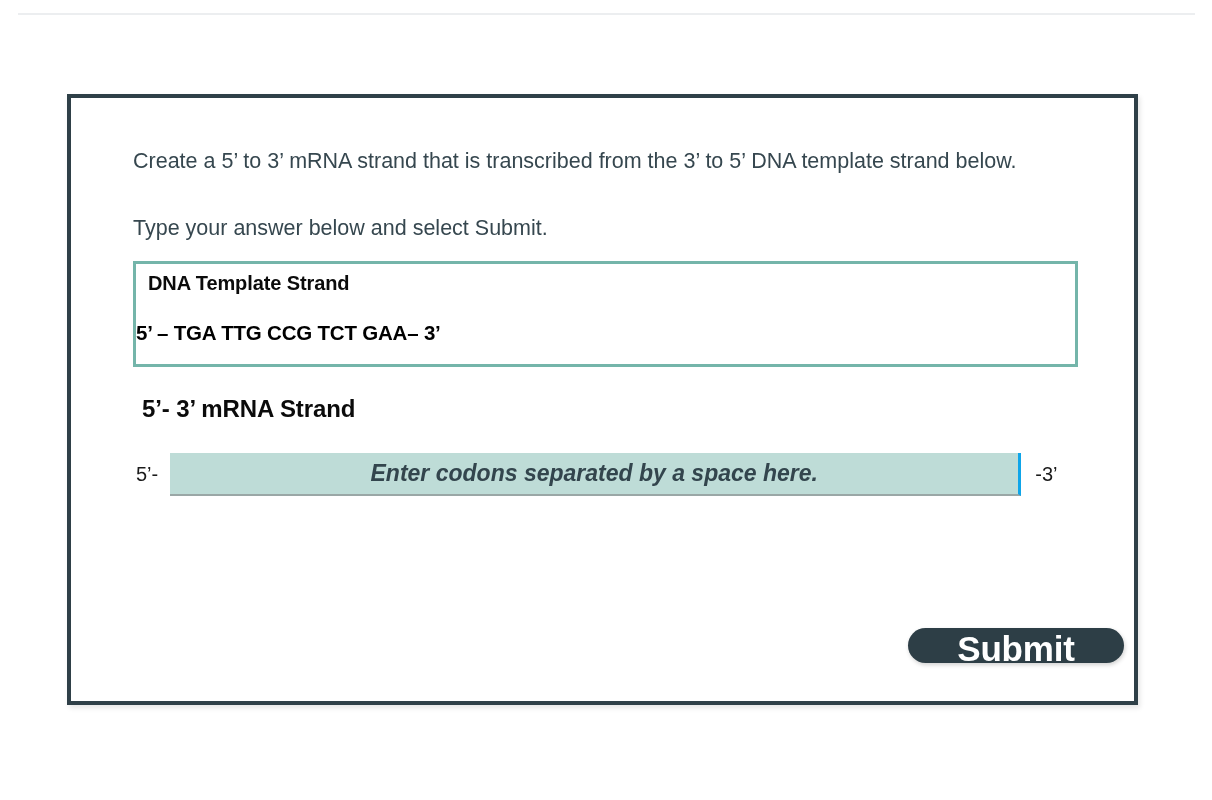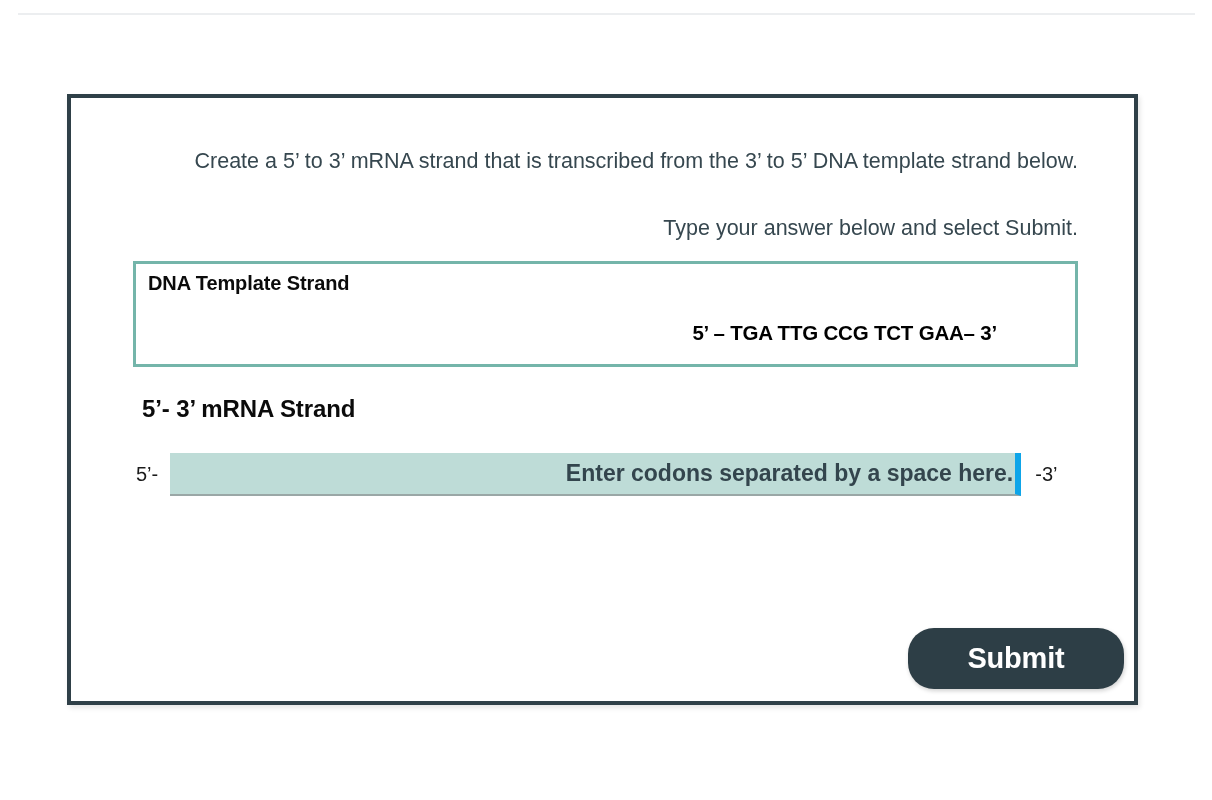--- a/index.html
+++ b/index.html
@@ -36,21 +36,21 @@
     background: #ffffff;
     border: 4px solid #2f4048;
     box-shadow: 2px 3px 5px rgba(0,0,0,0.10);
   }
 
   .prompt {
     position: absolute;
     left: 62px;
     top: 48px;
     width: 945px;
-    text-align: right;
+    text-align: left;
     color: #36474f;
     font-size: 21.5px;
     line-height: 31px;
     font-weight: 400;
   }
   .prompt-line2 {
     display: block;
     margin-top: 36px;
   }
 
@@ -72,21 +72,21 @@
     font-size: 20px;
     font-weight: bold;
     color: #0b0b0b;
     letter-spacing: -0.1px;
   }
   .dna-sequence {
     position: absolute;
     left: 0;
     right: 0;
     top: 57px;
-    text-align: right;
+    text-align: left;
     font-size: 20.5px;
     font-weight: bold;
     color: #000000;
     letter-spacing: -0.2px;
     padding-right: 78px;
     box-sizing: border-box;
   }
 
   
   .mrna-label {
@@ -121,47 +121,48 @@
     margin-left: 14px;
   }
   .answer-input {
     flex: 0 0 851px;
     width: 851px;
     height: 43px;
     box-sizing: border-box;
     background: #bedcd7;
     border: none;
     border-bottom: 2px solid #9aa7a6;
-    border-right: 6px solid #0ea5e9;
+    border-right: 3px solid #0ea5e9;
     outline: none;
-    text-align: right;
+    text-align: center;
     font-family: "Liberation Sans", sans-serif;
     font-size: 23px;
     font-weight: bold;
     color: #33454d;
+    font-style: italic;
   }
   .answer-input::placeholder {
     color: #33454d;
     opacity: 1;
     font-weight: bold;
   }
 
   
   .submit-btn {
     position: absolute;
     left: 837px;
     top: 530px;
     width: 216px;
-    height: 61px;
+    height: 35px;
     background: #2d3e46;
     color: #ffffff;
     border: none;
     border-radius: 26px;
     font-family: "Liberation Sans", sans-serif;
-    font-size: 29px;
+    font-size: 35px;
     font-weight: bold;
     letter-spacing: -0.2px;
     cursor: pointer;
     box-shadow: 1px 2px 4px rgba(0,0,0,0.18);
   }
 </style>
 </head>
 <body>
 
 <div class="top-rule"></div>

